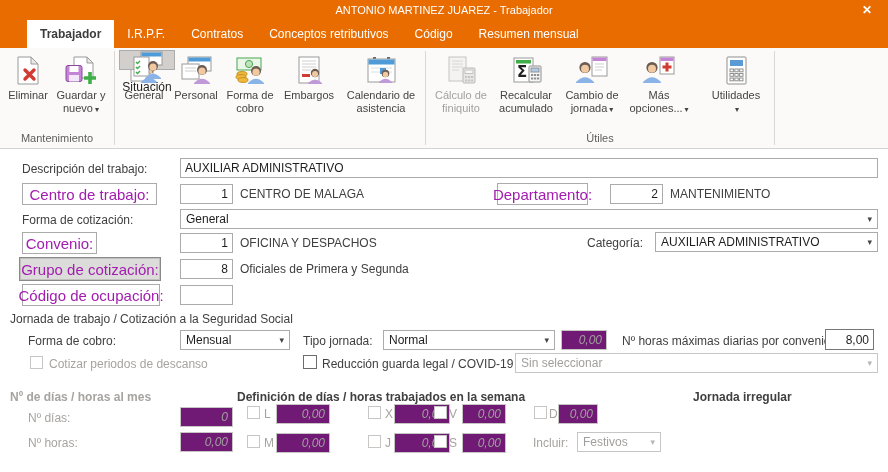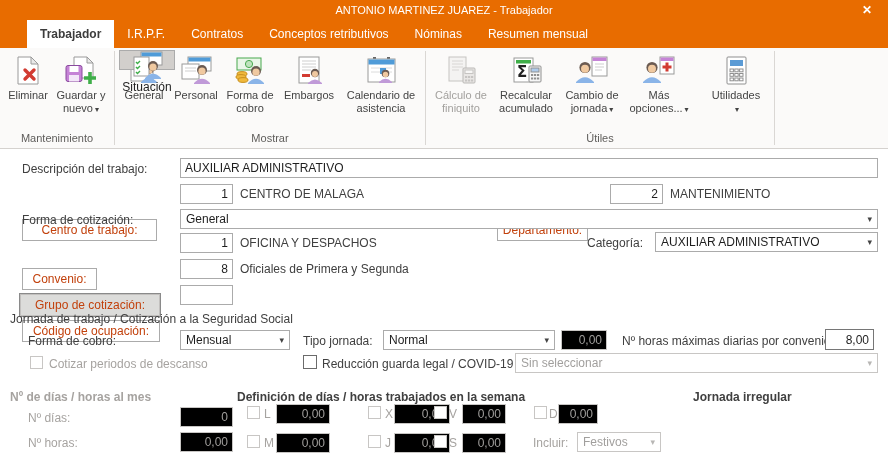--- a/index.html
+++ b/index.html
@@ -25,28 +25,28 @@
   .rbtn .ric{height:36px;display:flex;align-items:center;justify-content:center;}
   .rbtn.sel{background:#d2cfcc;}
   .rbtn.dis{color:#a3a19e;}
   .rname{font-size:11px;color:#5f5d5b;text-align:center;padding:2px 0 4px;}
   .rsep{width:1px;background:#dad7d4;margin:3px 0;}
   .dd{font-size:8px;margin-left:2px;}
   
   .lbl{position:absolute;font-size:12px;color:#404040;white-space:nowrap;}
   .lbl.dis{color:#a6a3a0;}
   .hdr{font-weight:bold;}
-  .fbtn{position:absolute;background:#fff;border:1px solid #ababab;font-size:12px;color:#c2410c;
-        display:flex;align-items:center;justify-content:center;white-space:nowrap;box-sizing:border-box;margin-top:36px;}
+  .fbtn{position:absolute;background:#fff;border:1px solid #ababab;font-size:15px;color:#a21caf;
+        display:flex;align-items:center;justify-content:center;white-space:nowrap;box-sizing:border-box;}
   .fbtn.pressed{background:#dcdcda;border:1px solid #8a8a8a;box-shadow:inset 0 0 0 1px #c2c0be;}
   .inp{position:absolute;border:1px solid #ababab;font-size:12px;color:#1e1e1e;padding:0 4px;
        background:#fff;font-family:inherit;box-sizing:border-box;height:20px;outline:none;}
   .inp.num{text-align:right;}
   .inp.dark{border-color:#767676;}
-  .inp.dis{background:#000000;color:#a19f9d;border-color:#c8c6c4;}
+  .inp.dis{background:#701a75;color:#a19f9d;border-color:#c8c6c4;font-style:italic;}
   .sel{position:absolute;border:1px solid #ababab;background:#fff;font-size:12px;color:#1e1e1e;
        display:flex;align-items:center;padding:0 5px;box-sizing:border-box;height:20px;white-space:nowrap;}
   .sel .sarrow{margin-left:auto;font-size:9px;color:#444;}
   .sel.dis{color:#a19f9d;border-color:#c8c6c4;}
   .sel.dis .sarrow{color:#b8b6b4;}
   .chk{position:absolute;width:13px;height:13px;border:1px solid #6b6b6b;background:#fff;box-sizing:border-box;}
   .chk.dis{border-color:#c8c6c4;}
 </style>
 </head>
 <body>
@@ -56,21 +56,21 @@
   <div class="titlebar">
     <span>ANTONIO MARTINEZ JUAREZ - Trabajador</span>
     <span class="closebtn">✕</span>
   </div>
 
   <div class="tabstrip">
     <div class="tab active">Trabajador</div>
     <div class="tab">I.R.P.F.</div>
     <div class="tab">Contratos</div>
     <div class="tab">Conceptos retributivos</div>
-    <div class="tab">Nóminas</div>
+    <div class="tab">Código</div>
     <div class="tab">Resumen mensual</div>
   </div>
 
   <div class="ribbon">
 
     <div class="rgroup">
       <div class="rbtns">
         <div class="rbtn" style="width:44px">
           <span class="ric">
             <svg width="30" height="30" viewBox="0 0 30 30">
@@ -202,21 +202,20 @@
                 <g transform="translate(16,12)">
                   <circle cx="5.5" cy="5.5" r="3.8" fill="#6b5b52"></circle>
                   <circle cx="5.5" cy="6.4" r="2.7" fill="#f0c9a0"></circle>
                   <path d="M-1 14q6.5-6.5 13 0v1h-13z" fill="#c09ad8"></path>
                 </g>
               </svg>
           </span>
           <span>Calendario de asistencia</span>
         </div>
       </div>
-      <div class="rname">Mostrar</div>
     </div>
 
     <div class="rsep"></div>
 
     <div class="rgroup">
       <div class="rbtns">
         <div class="rbtn dis" style="width:58px">
           <span class="ric">
             <svg width="32" height="30" viewBox="0 0 32 30">
                 <rect x="4" y="1" width="17" height="24" fill="#f4f3f2" stroke="#c6c4c2"></rect>

